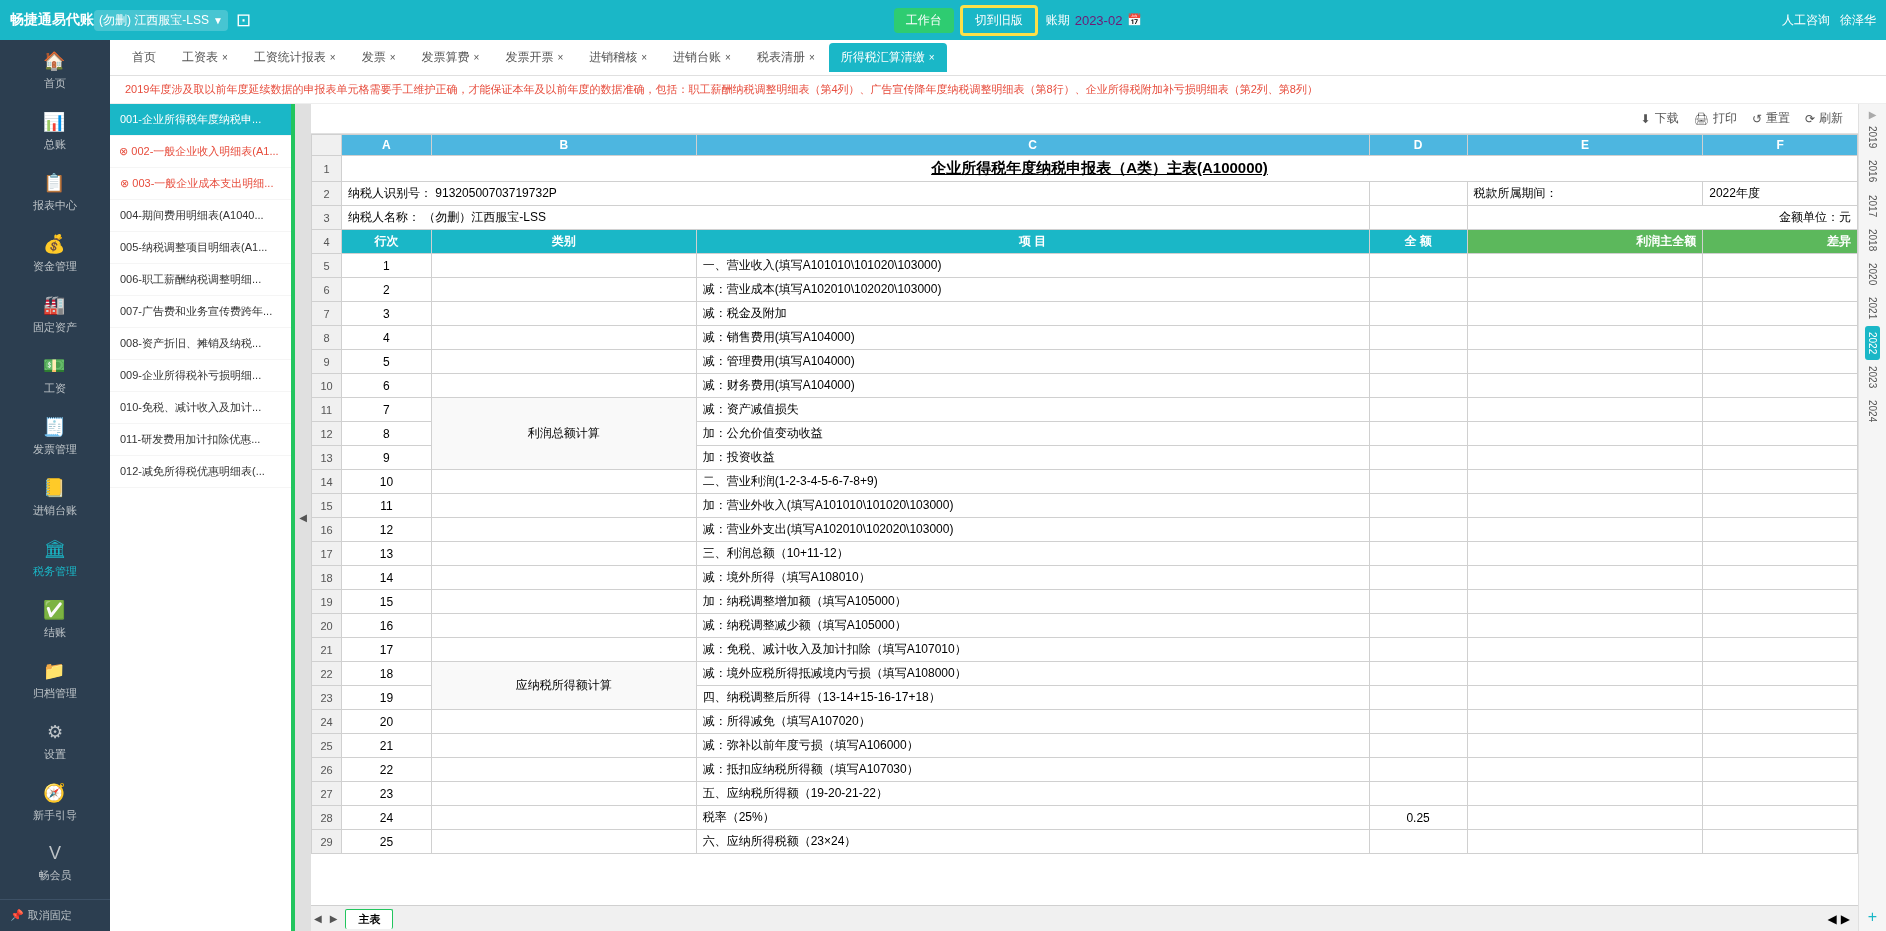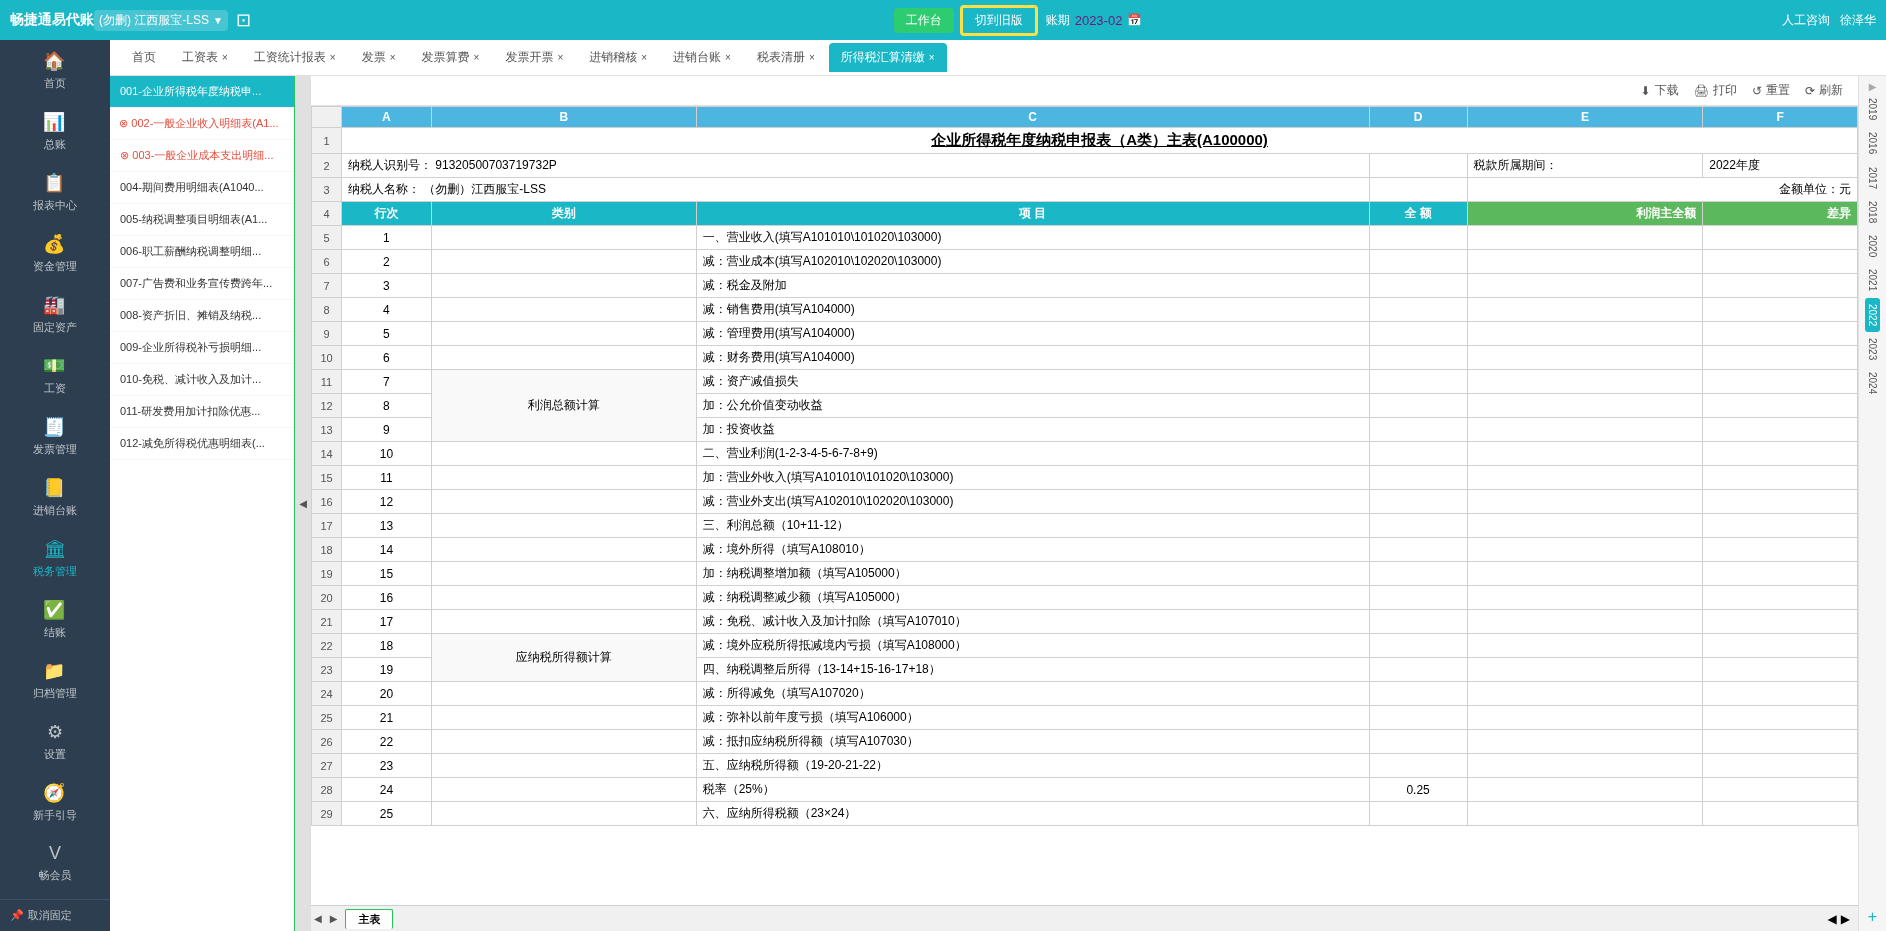--- a/index.html
+++ b/index.html
@@ -35,21 +35,21 @@
     .tab-item.active { background: #1ab7c7; color: white; }
     .tab-item .tab-close { font-size: 10px; cursor: pointer; }
 
     
     .notice-bar { background: white; padding: 6px 15px; font-size: 11px; color: #e74c3c; border-bottom: 1px solid #eee; flex-shrink: 0; }
 
     
     .sub-layout { display: flex; flex: 1; overflow: hidden; }
 
     
-    .sub-sidebar { width: 185px; background: white; border-right: 1px solid #22c55e; flex-shrink: 0; overflow-y: auto; }
+    .sub-sidebar { width: 185px; background: white; border-right: 4px solid #22c55e; flex-shrink: 0; overflow-y: auto; }
     .sub-sidebar-item { padding: 8px 10px; font-size: 11px; cursor: pointer; color: #333; border-bottom: 1px solid #f5f5f5; }
     .sub-sidebar-item.active { background: #1ab7c7; color: white; }
     .sub-sidebar-item.error { color: #e74c3c; }
     .sub-sidebar-item.error::before { content: '⊗ '; }
     .sub-sidebar-item.active::before { content: ''; }
 
     
     .main-content { flex: 1; display: flex; flex-direction: column; overflow: hidden; }
 
     
@@ -206,20 +206,23 @@
       <div class="tab-item">
           <span>税表清册</span>
           <span class="tab-close">×</span>
         </div>
       <div class="tab-item active">
           <span>所得税汇算清缴</span>
           <span class="tab-close">×</span>
         </div>
     </div>
 
+    <div class="notice-bar">
+      <span>2019年度涉及取以前年度延续数据的申报表单元格需要手工维护正确，才能保证本年及以前年度的数据准确，包括：职工薪酬纳税调整明细表（第4列）、广告宣传降年度纳税调整明细表（第8行）、企业所得税附加补亏损明细表（第2列、第8列）</span>
+    </div>
 
     <div class="sub-layout">
 
       <div class="sub-sidebar">
         <div class="sub-sidebar-item active">001-企业所得税年度纳税申...</div>
         <div class="sub-sidebar-item error" style="color:#e74c3c;padding-left:9px;">002-一般企业收入明细表(A1...</div>
         <div class="sub-sidebar-item error" style="color:#e74c3c;">003-一般企业成本支出明细...</div>
         <div class="sub-sidebar-item">004-期间费用明细表(A1040...</div>
         <div class="sub-sidebar-item">005-纳税调整项目明细表(A1...</div>
         <div class="sub-sidebar-item">006-职工薪酬纳税调整明细...</div>

